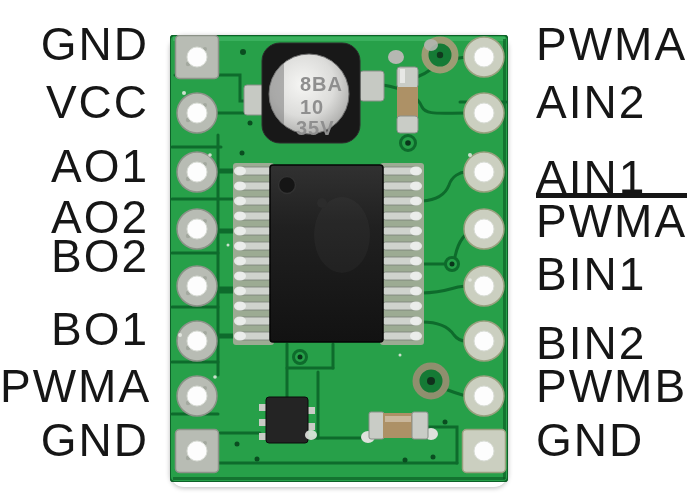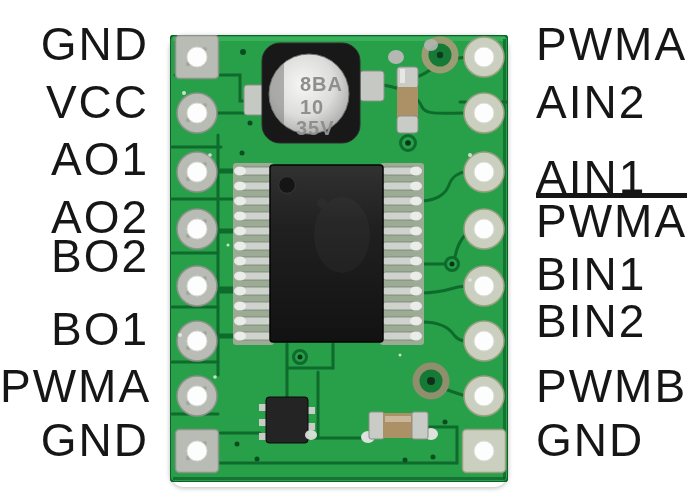--- a/index.html
+++ b/index.html
@@ -26,37 +26,37 @@
   svg{display:block;}
 </style>
 </head>
 <body>
 
 <div class="stage">
 
   <div>
     <div class="pin-label left" style="top:16px">GND</div>
     <div class="pin-label left" style="top:74px">VCC</div>
-    <div class="pin-label left" style="top:131px">AO1</div>
+    <div class="pin-label left" style="top:138px">AO1</div>
     <div class="pin-label left" style="top:189px">AO2</div>
     <div class="pin-label left" style="top:228px">BO2</div>
     <div class="pin-label left" style="top:301px">BO1</div>
     <div class="pin-label left" style="top:358px">PWMA</div>
     <div class="pin-label left" style="top:412px">GND</div>
   </div>
 
   <div>
     <div class="pin-label right" style="top:16px">PWMA</div>
     <div class="pin-label right" style="top:74px">AIN2</div>
     <div class="pin-label right" style="top:149px">AIN1</div>
     <div class="pin-label right stby" style="top:193px">
       <span class="overline">PWMA</span>
     </div>
     <div class="pin-label right" style="top:246px">BIN1</div>
-    <div class="pin-label right" style="top:293px">BIN2</div>
+    <div class="pin-label right" style="top:315px">BIN2</div>
     <div class="pin-label right" style="top:358px">PWMB</div>
     <div class="pin-label right" style="top:412px">GND</div>
   </div>
 
   <div class="board">
     <svg width="338" height="447" viewBox="0 0 338 447" xmlns="http://www.w3.org/2000/svg">
       <defs>
         <radialGradient id="capg" cx="42%" cy="38%" r="72%">
           <stop offset="0%" stop-color="#f6f6f4"></stop>
           <stop offset="55%" stop-color="#dcdcda"></stop>

